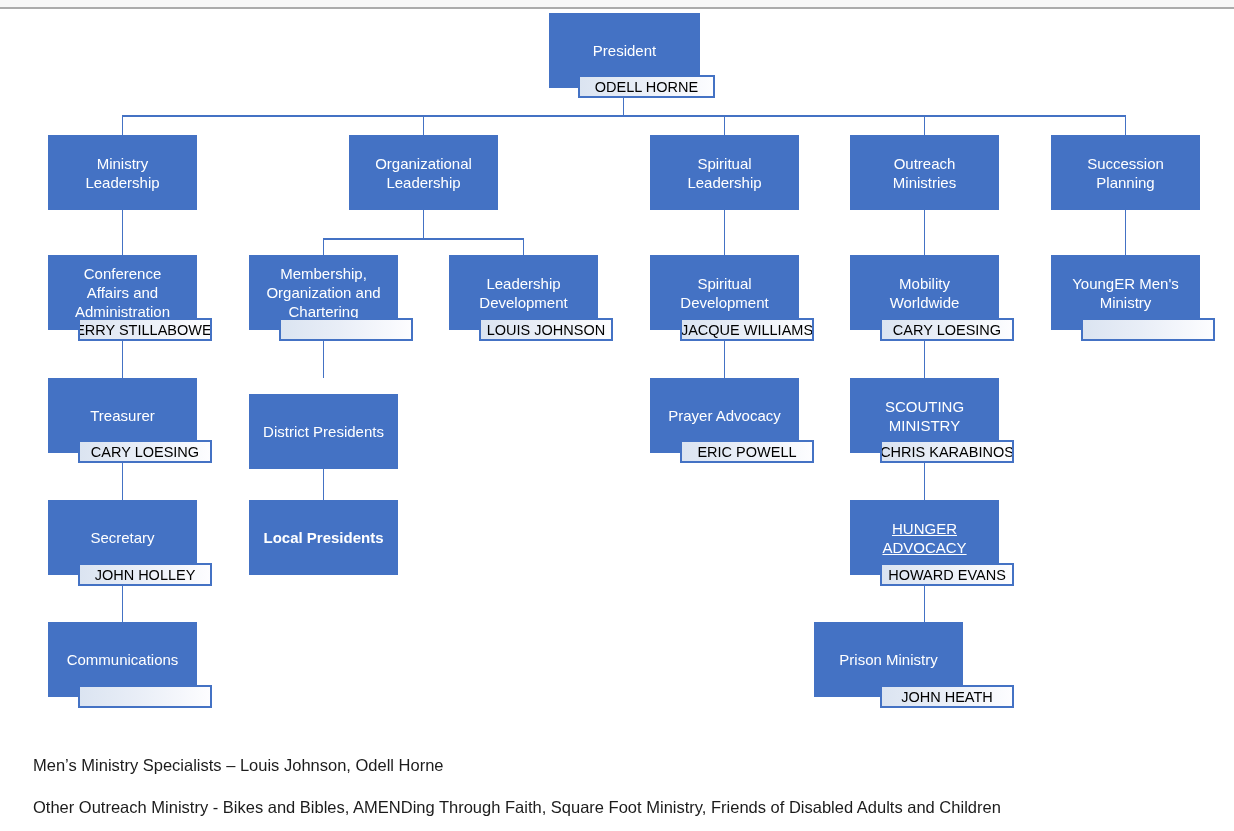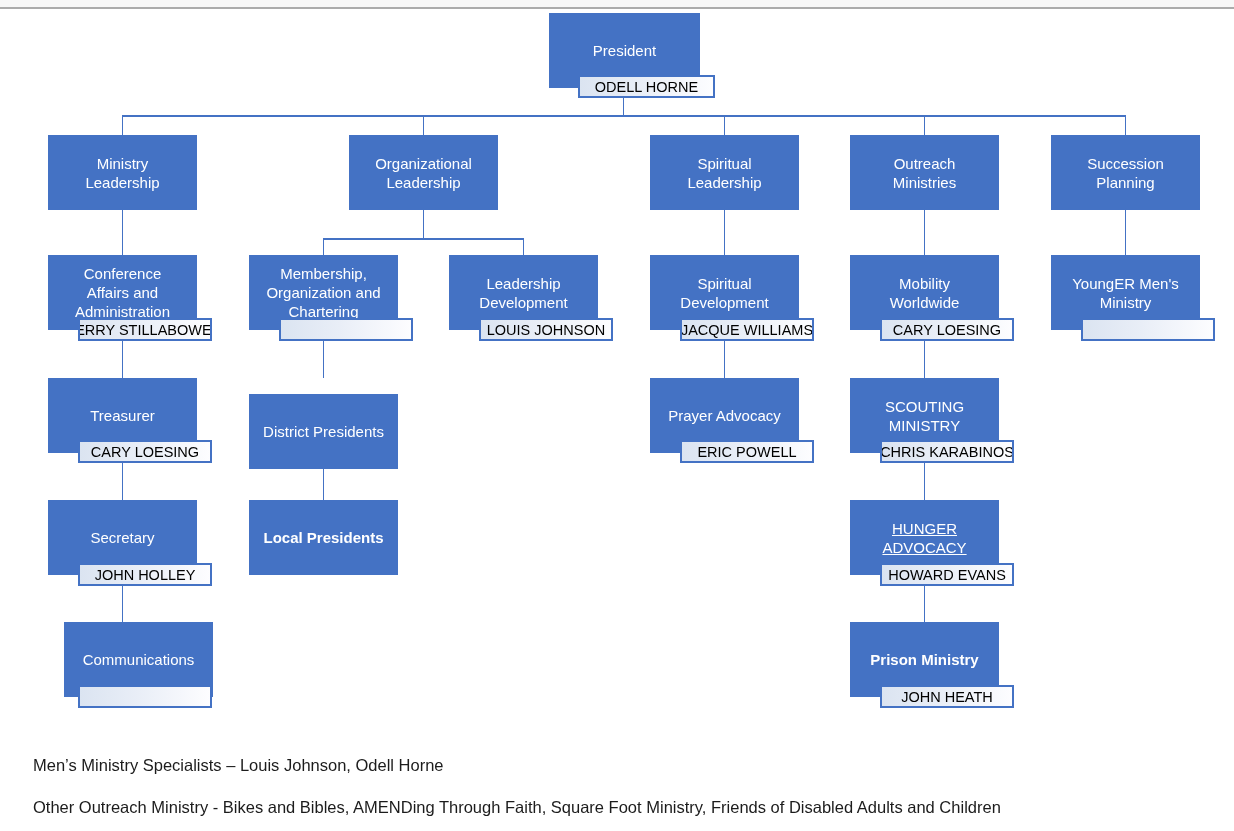--- a/index.html
+++ b/index.html
@@ -184,28 +184,28 @@
 </div>
 
 <div class="node" style="left:850px; top:500px;text-decoration:underline;">
   <span>HUNGER
 ADVOCACY</span>
 </div>
 <div class="plate" style="left:880px; top:563px;">
   <span>HOWARD EVANS</span>
 </div>
 
-<div class="node" style="left:64px; top:622px;text-align:right;">
+<div class="node" style="left:48px; top:622px;text-align:right;">
   <span>Communications</span>
 </div>
 <div class="plate" style="left:78px; top:685px;">
   <span></span>
 </div>
 
-<div class="node" style="left:850px; top:622px;font-weight:bold;">
+<div class="node" style="left:814px; top:622px;">
   <span>Prison Ministry</span>
 </div>
 <div class="plate" style="left:880px; top:685px;">
   <span>JOHN HEATH</span>
 </div>
 
 <div class="footnote" style="top:756px;">Men’s Ministry Specialists – Louis Johnson, Odell Horne</div>
 <div class="footnote" style="top:798px;">Other Outreach Ministry - Bikes and Bibles, AMENDing Through Faith, Square Foot Ministry, Friends of Disabled Adults and Children</div>
 
 </body></html>

